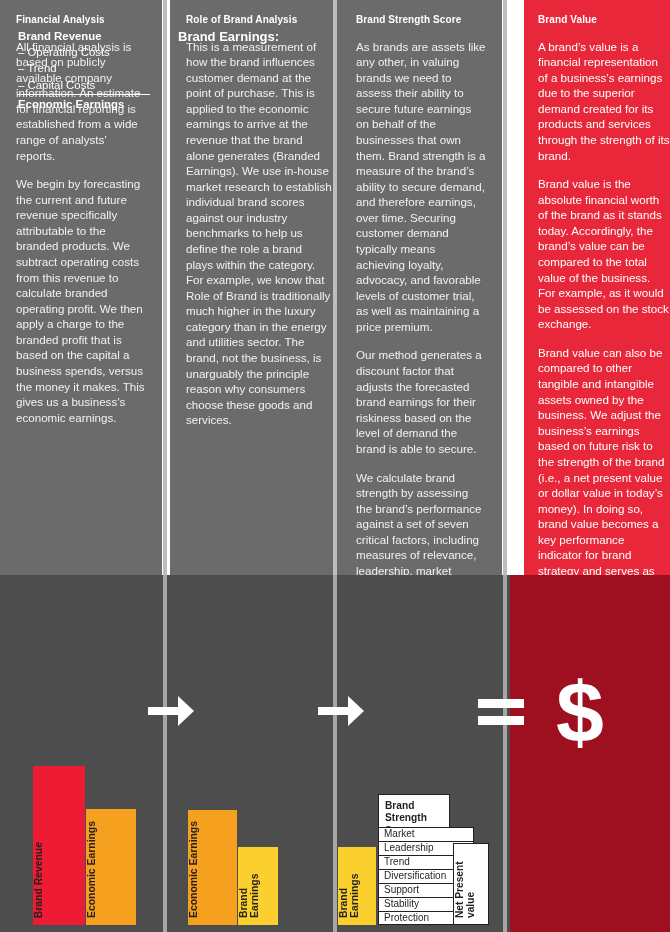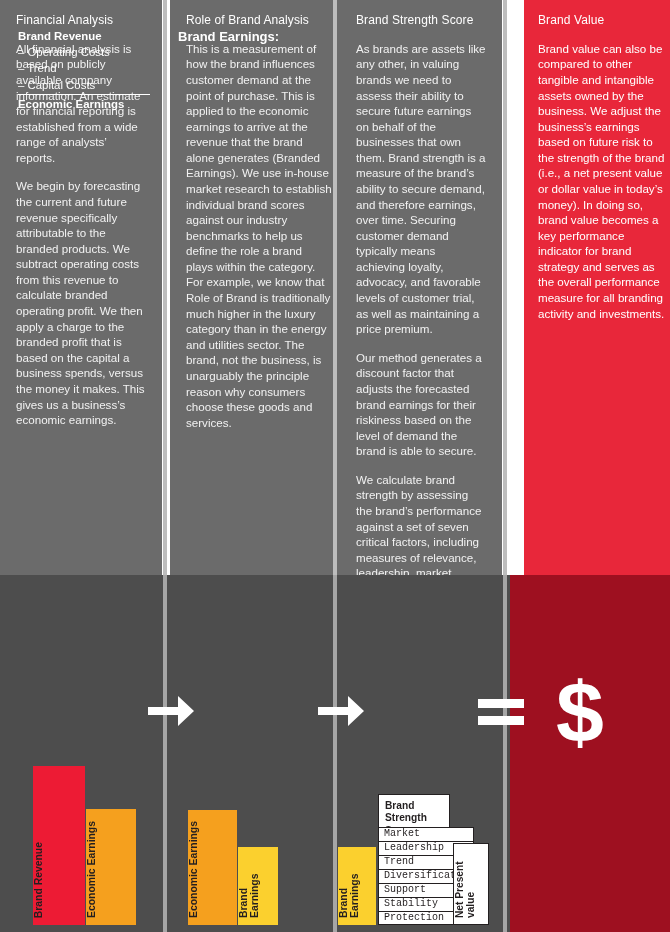--- a/index.html
+++ b/index.html
@@ -23,21 +23,21 @@
 
   .divider{position:absolute;top:0;width:4px;height:575px;background:#bdbdbd;}
   .div1{left:163px;}
   .div2{left:333px;}
   .div3{left:503px;}
 
   .col-inner{padding:14px 16px 0 16px;}
   .col4 .col-inner{padding:14px 14px 0 14px;}
 
   .col-title{
-    color:#ffffff;font-size:12px;font-weight:normal;
+    color:#ffffff;font-size:10px;font-weight:bold;
     letter-spacing:.1px;margin:0 0 13px 0;line-height:1.15;
   }
   .col-para{
     color:#f2f2f2;font-size:11.6px;line-height:1.345;
     margin:0 0 13px 0;
   }
   .col4 .col-para{color:#ffffff;}
   .col-para:last-child{margin-bottom:0;}
 
   
@@ -90,21 +90,21 @@
   
   .c3-brand{left:338px;bottom:7px;width:38px;height:78px;background:#fbd02e;}
 
   
   .score-box{
     position:absolute;left:378px;bottom:85px;width:72px;height:53px;
     background:#ffffff;border:1px solid #231f20;box-sizing:border-box;
     font-size:10.2px;font-weight:bold;color:#231f20;line-height:1.22;
     padding:5px 0 0 6px;
   }
-  .score-rows{position:absolute;left:378px;bottom:7px;width:96px;font-family:Liberation Mono, monospace;}
+  .score-rows{position:absolute;left:378px;bottom:7px;width:96px;}
   .score-rows .row{
     background:#ffffff;border:1px solid #231f20;border-bottom:none;
     box-sizing:border-box;height:14px;line-height:12px;
     font-size:10px;color:#231f20;padding-left:5px;
   }
   .score-rows .row:last-child{border-bottom:1px solid #231f20;}
   .npv{
     position:absolute;left:453px;bottom:7px;width:36px;height:82px;
     background:#ffffff;border:1px solid #231f20;box-sizing:border-box;
   }
@@ -142,20 +142,22 @@
         <h2 class="col-title">Brand Strength Score</h2>
         <p class="col-para">As brands are assets like any other, in valuing brands we need to assess their ability to secure future earnings on behalf of the businesses that own them. Brand strength is a measure of the brand’s ability to secure demand, and therefore earnings, over time. Securing customer demand typically means achieving loyalty, advocacy, and favorable levels of customer trial, as well as maintaining a price premium.</p>
         <p class="col-para">Our method generates a discount factor that adjusts the forecasted brand earnings for their riskiness based on the level of demand the brand is able to secure.</p>
         <p class="col-para">We calculate brand strength by assessing the brand’s performance against a set of seven critical factors, including measures of relevance, leadership, market position, customer franchise, diversification, and brand support. Through this analysis we also develop deep insights about how a brand creates value and what it can do to increase that value further.</p>
       </div>
     </div>
 
     <div class="col red col4">
       <div class="col-inner">
         <h2 class="col-title">Brand Value</h2>
+        <p class="col-para">A brand’s value is a financial representation of a business’s earnings due to the superior demand created for its products and services through the strength of its brand.</p>
+        <p class="col-para">Brand value is the absolute financial worth of the brand as it stands today. Accordingly, the brand’s value can be compared to the total value of the business. For example, as it would be assessed on the stock exchange.</p>
         <p class="col-para">Brand value can also be compared to other tangible and intangible assets owned by the business. We adjust the business’s earnings based on future risk to the strength of the brand (i.e., a net present value or dollar value in today’s money).  In doing so, brand value becomes a key performance indicator for brand strategy and serves as the overall performance measure for all branding activity and investments.</p>
       </div>
     </div>
 
     <div class="divider div1"></div>
     <div class="divider div2"></div>
     <div class="divider div3"></div>
   </div>
 
   <div class="bot-section">

